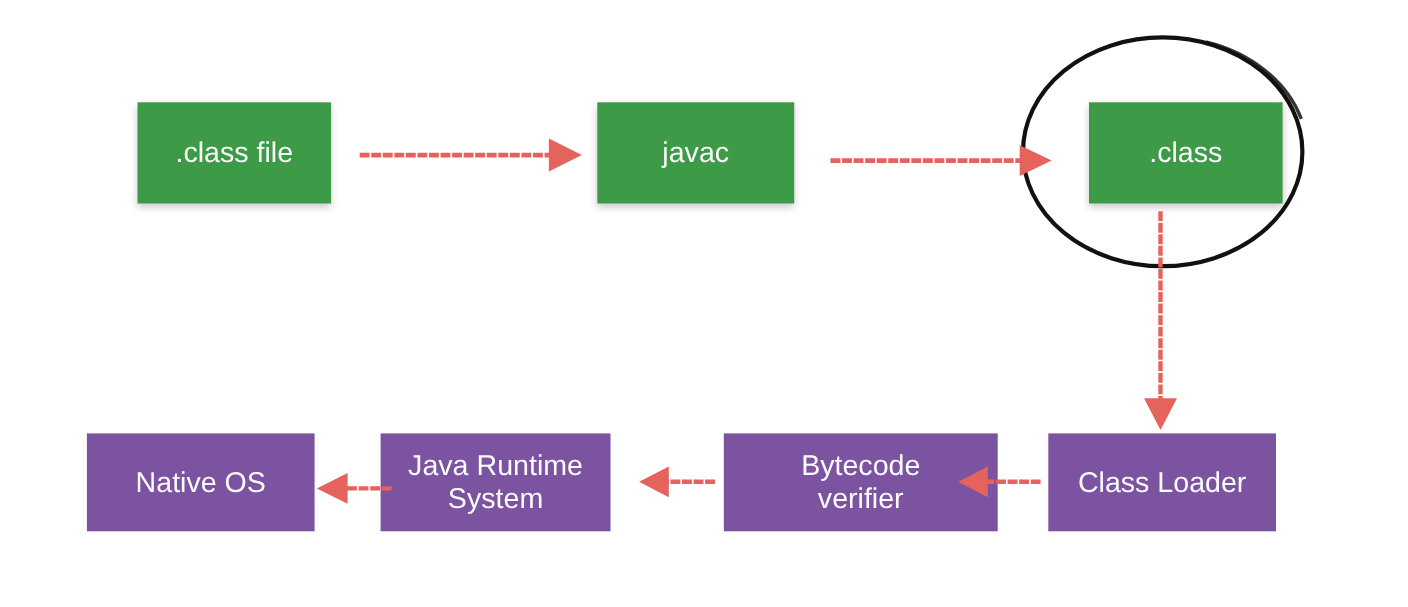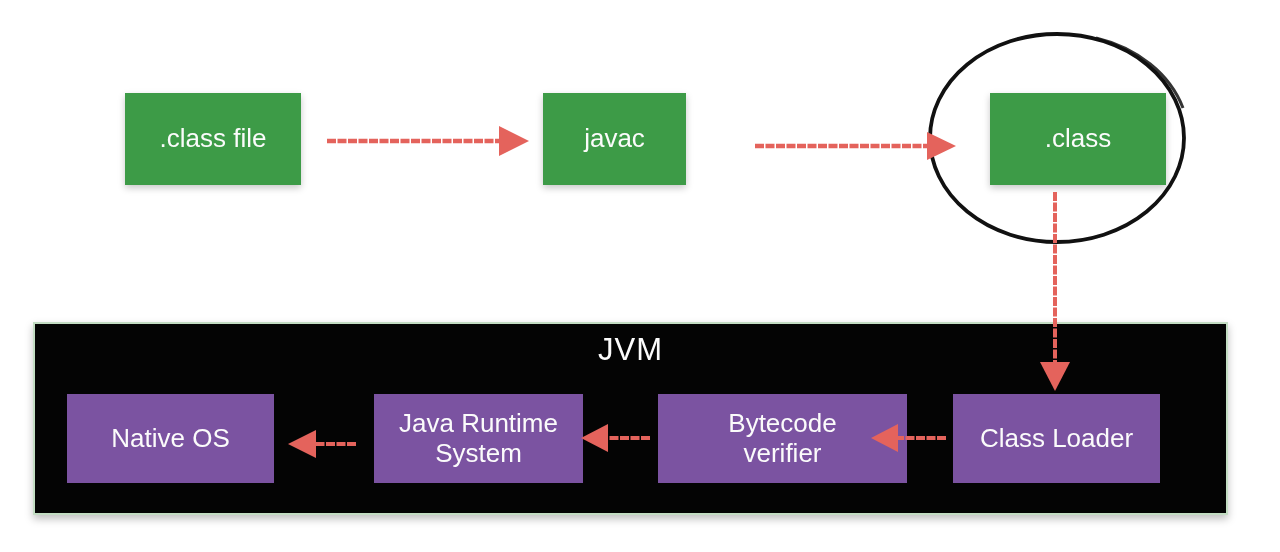--- a/index.html
+++ b/index.html
@@ -23,21 +23,21 @@
     line-height: 1.15;
   }
   .green-box {
     top: 93px;
     height: 92px;
     background: #3d9b47;
     box-shadow: 0 3px 7px rgba(0,0,0,0.22);
     font-size: 26px;
   }
   #box-java-file { left: 125px; width: 176px; }
-  #box-javac     { left: 543px; width: 143px; }
+  #box-javac     { left: 543px; width: 179px; }
   #box-class     { left: 962px; width: 176px; margin-left: 28px; }
   .jvm-box {
     position: absolute;
     left: 33px;
     top: 322px;
     width: 1191px;
     height: 189px;
     background: #040404;
     border: 2px solid #c3ddc3;
     box-shadow: 0 4px 8px rgba(0,0,0,0.25);
@@ -52,22 +52,22 @@
     font-size: 31px;
     font-weight: 300;
     letter-spacing: 1px;
   }
   .purple-box {
     top: 394px;
     height: 89px;
     background: #7b53a1;
     font-size: 26px;
   }
-  #box-native-os   { left: 67px;  width: 207px; }
-  #box-jrs         { left: 374px; width: 209px; }
+  #box-native-os   { left: 79px;  width: 207px; }
+  #box-jrs         { left: 346px; width: 209px; }
   #box-bytecode    { left: 658px; width: 249px; }
   #box-classloader { left: 953px; width: 207px; text-align: right; }
   svg.overlay {
     position: absolute;
     left: 0; top: 0;
     width: 1280px;
     height: 552px;
     pointer-events: none;
     z-index: 5;
   }
@@ -89,23 +89,20 @@
   </div>
 
   <div class="node green-box" id="box-javac">
     <span>javac</span>
   </div>
 
   <div class="node green-box" id="box-class">
     <span>.class</span>
   </div>
 
-  <div class="jvm-box">
-    <div class="jvm-title">JVM</div>
-  </div>
 
   <div class="node purple-box" id="box-native-os">
     <span>Native OS</span>
   </div>
 
   <div class="node purple-box" id="box-jrs">
     <span>Java Runtime
 System</span>
   </div>
 

